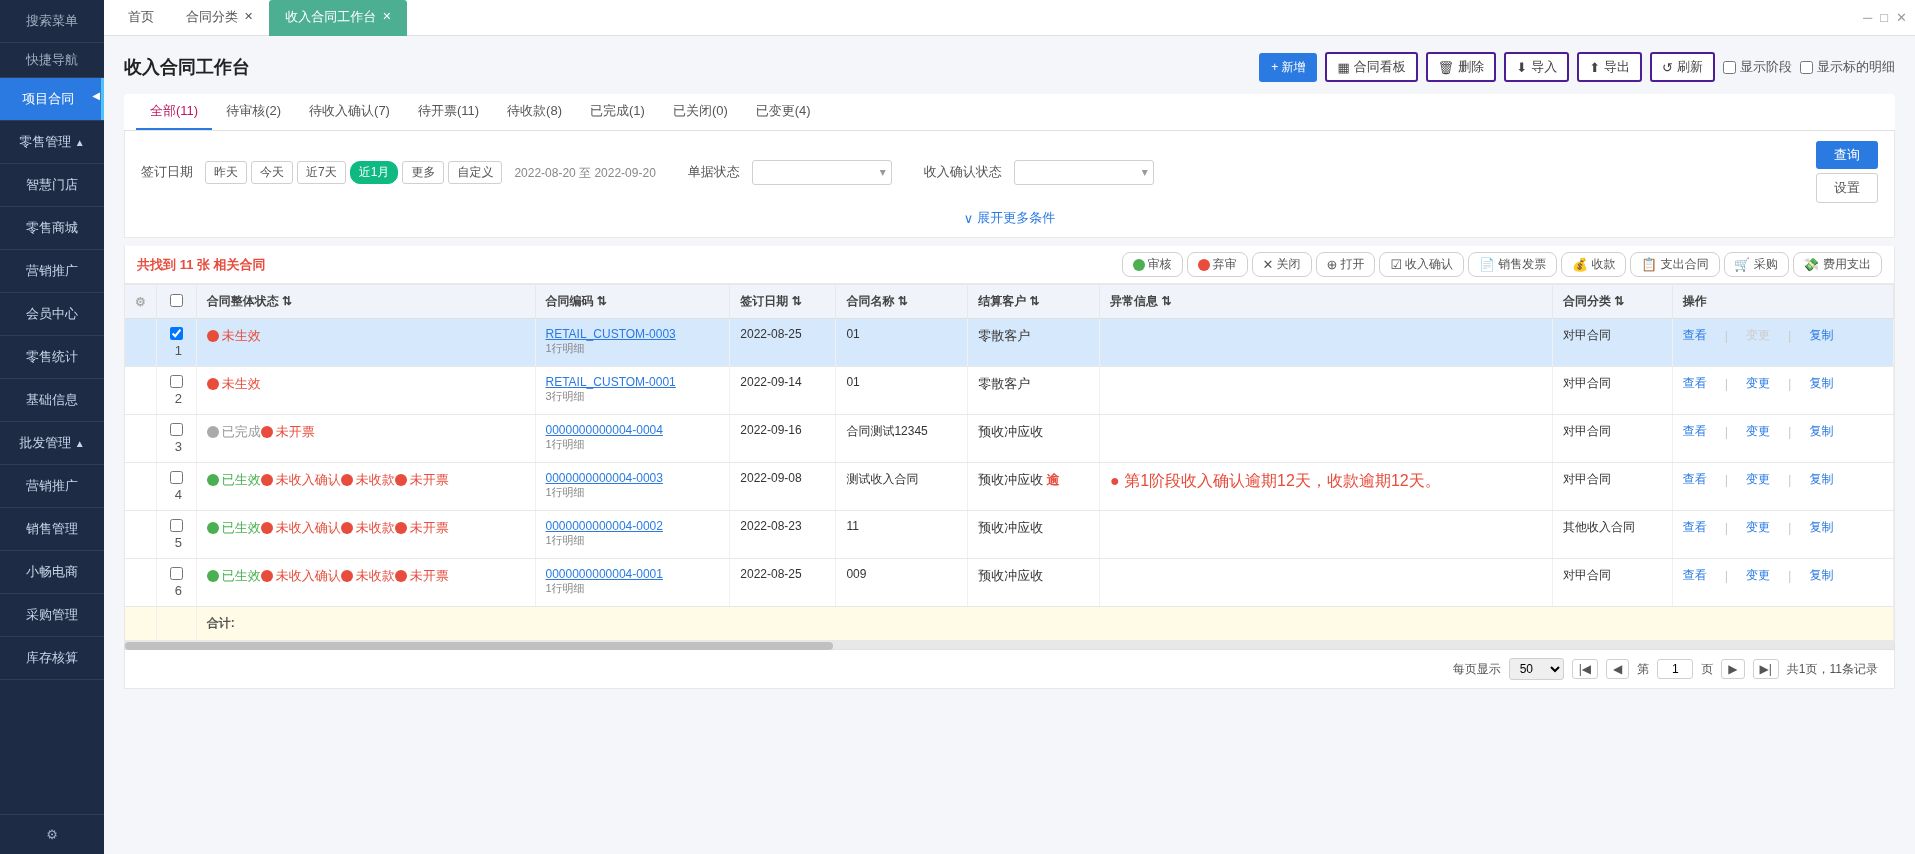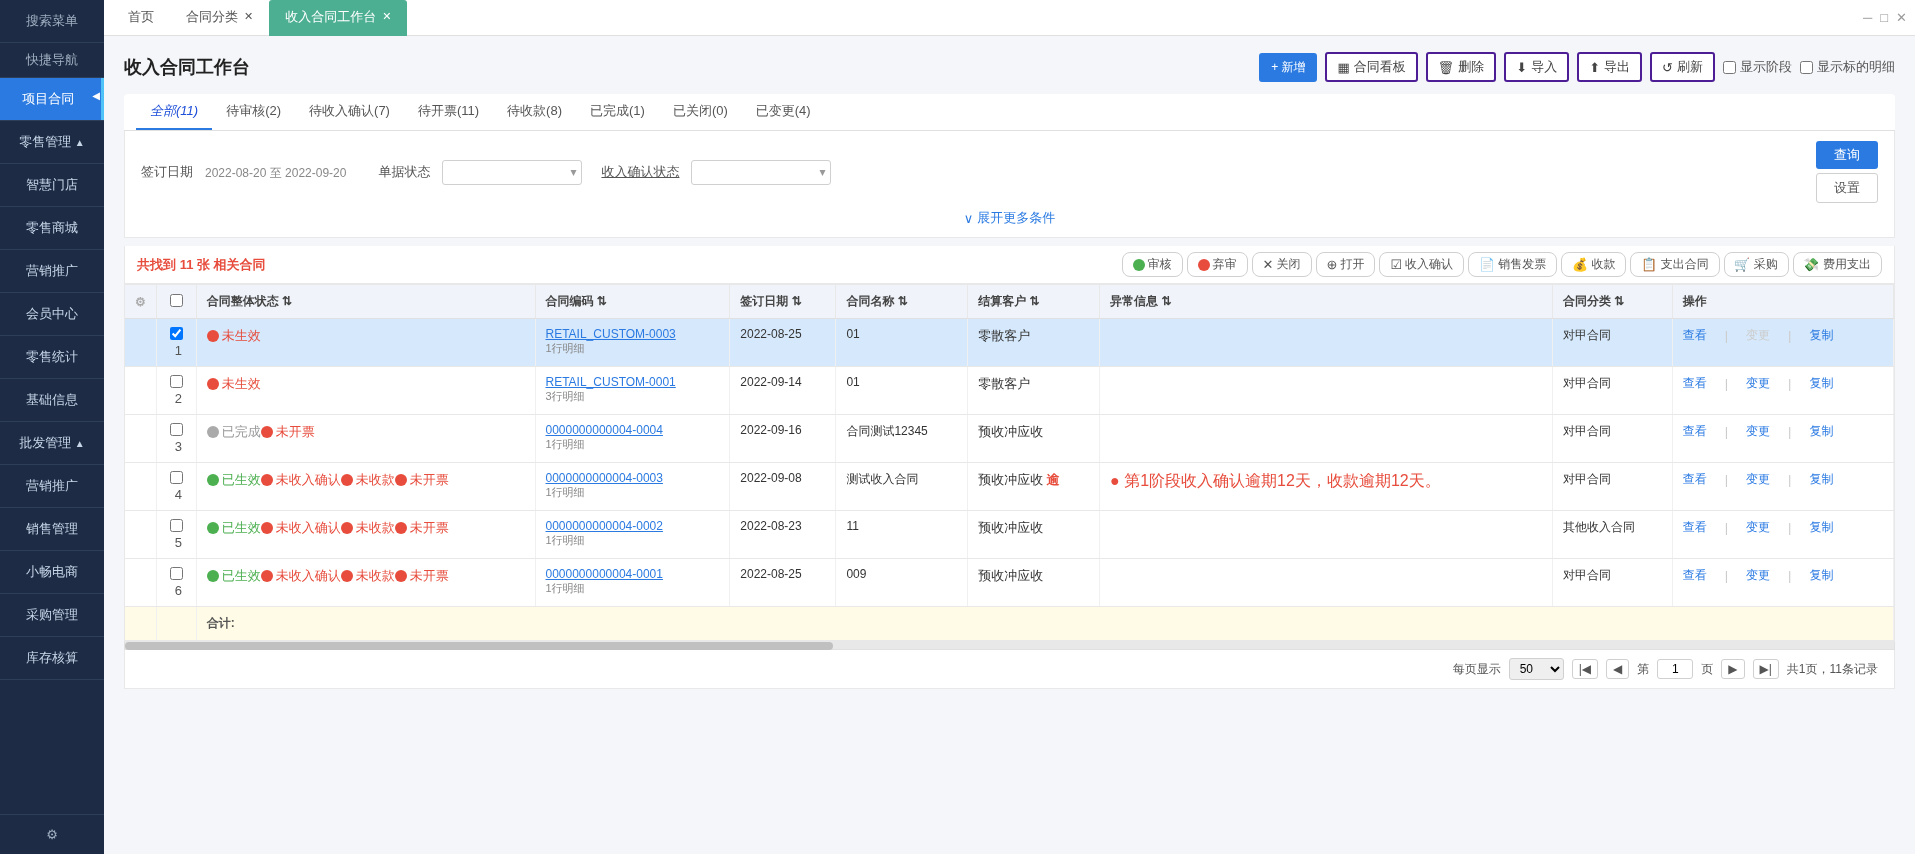--- a/index.html
+++ b/index.html
@@ -34,21 +34,21 @@
     .page-title { font-size: 18px; font-weight: bold; color: #222; }
     .toolbar { display: flex; align-items: center; gap: 8px; }
     .toolbar-btn { display: flex; align-items: center; gap: 4px; padding: 4px 10px; border: 2px solid #4c1d95; background: #fff; border-radius: 3px; cursor: pointer; color: #444; font-size: 12px; white-space: nowrap; }
     .toolbar-btn.primary { background: #2a7ae2; color: #fff; border-color: #2a7ae2; }
     .toolbar-checkbox { display: flex; align-items: center; gap: 4px; font-size: 12px; color: #555; }
     .toolbar-checkbox input { cursor: pointer; }
 
     
     .filter-tabs { display: flex; gap: 0; border-bottom: 1px solid #e0e0e0; background: #fff; padding: 0 12px; border-radius: 4px 4px 0 0; margin-bottom: 0; }
     .filter-tab { padding: 8px 14px; cursor: pointer; color: #555; font-size: 13px; border-bottom: 2px solid transparent; white-space: nowrap; }
-    .filter-tab.active { color: #1d4ed8; border-bottom: 2px solid #2a7ae2; font-weight: 500; font-style: italic; }
+    .filter-tab.active { color: #be185d; border-bottom: 2px solid #2a7ae2; font-weight: 500; }
 
     
     .filter-area { background: #fff; padding: 10px 16px; border: 1px solid #e8e8e8; border-top: none; margin-bottom: 8px; }
     .filter-row { display: flex; align-items: center; gap: 12px; flex-wrap: wrap; }
     .filter-label { font-size: 13px; color: #555; white-space: nowrap; }
     .filter-date-btns { display: flex; gap: 4px; align-items: center; }
     .filter-date-btn { padding: 2px 8px; border: 1px solid #d0d0d0; border-radius: 3px; cursor: pointer; font-size: 12px; color: #555; background: #fff; }
     .filter-date-btn.active { background: #10b981; color: #fff; border-color: #10b981; border-radius: 10px; }
     .filter-date-range { font-size: 12px; color: #888; margin-top: 2px; }
     .filter-select { padding: 4px 24px 4px 8px; border: 1px solid #d0d0d0; border-radius: 3px; font-size: 13px; color: #555; background: #fff; min-width: 140px; appearance: none; cursor: pointer; }
@@ -210,30 +210,38 @@
       <div class="filter-tab">待开票(11)</div>
       <div class="filter-tab">待收款(8)</div>
       <div class="filter-tab">已完成(1)</div>
       <div class="filter-tab">已关闭(0)</div>
       <div class="filter-tab">已变更(4)</div>
     </div>
 
     <div class="filter-area">
       <div class="filter-row">
         <span class="filter-label">签订日期</span>
+        <div class="filter-date-btns">
+          <button class="filter-date-btn">昨天</button>
+          <button class="filter-date-btn">今天</button>
+          <button class="filter-date-btn">近7天</button>
+          <button class="filter-date-btn active">近1月</button>
+          <button class="filter-date-btn">更多</button>
+          <button class="filter-date-btn">自定义</button>
+        </div>
         <div style="display:flex;flex-direction:column;justify-content:center;">
           <div class="filter-date-range">2022-08-20 至 2022-09-20</div>
         </div>
         <span class="filter-label" style="margin-left:20px;">单据状态</span>
         <div class="filter-select-wrap">
           <select class="filter-select">
             <option value=""></option>
           </select>
         </div>
-        <span class="filter-label" style="margin-left:7px;text-decoration:underline;">收入确认状态</span>
+        <span class="filter-label" style="margin-left:20px;">收入确认状态</span>
         <div class="filter-select-wrap">
           <select class="filter-select">
             <option value=""></option>
           </select>
         </div>
         <div class="query-btns">
           <button class="btn-query">查询</button>
           <button class="btn-setting">设置</button>
         </div>
       </div>

